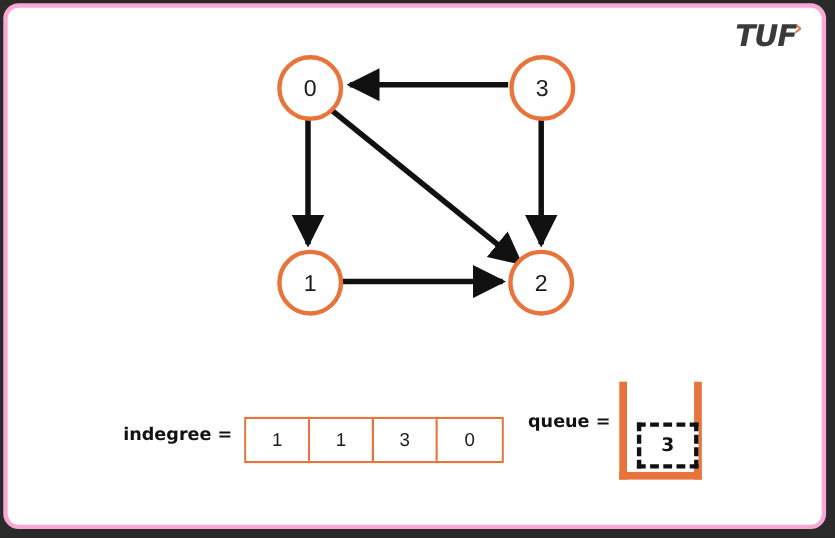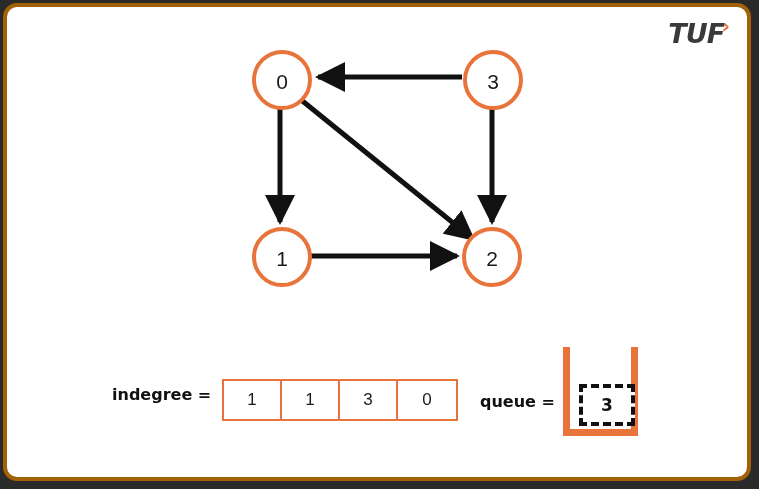--- a/index.html
+++ b/index.html
@@ -20,21 +20,21 @@
     background: #2a2a2a;
     box-sizing: border-box;
   }
   #frame {
     position: absolute;
     left: 3px;
     top: 3px;
     width: 748px;
     height: 478px;
     background: #ffffff;
-    border: 4px solid #a16207;
+    border: 4px solid #f9a8d4;
     border-radius: 14px;
     box-sizing: border-box;
   }
   #logo {
     position: absolute;
     right: 18px;
     top: 10px;
     font-family: "DejaVu Sans", sans-serif;
     font-style: italic;
     font-weight: bold;
@@ -67,21 +67,21 @@
   
   .lbl {
     position: absolute;
     font-family: "DejaVu Sans", sans-serif;
     font-weight: bold;
     font-size: 16px;
     color: #111111;
     white-space: nowrap;
   }
   #indegree-label { left: 105px; top: 378px; }
-  #queue-label    { left: 473px; top: 385px; }
+  #queue-label    { left: 473px; top: 366px; }
 
   #indegree-array {
     position: absolute;
     left: 215px;
     top: 372px;
     display: flex;
     border: 2px solid #e8743b;
     background: #fff;
     box-sizing: border-box;
   }

